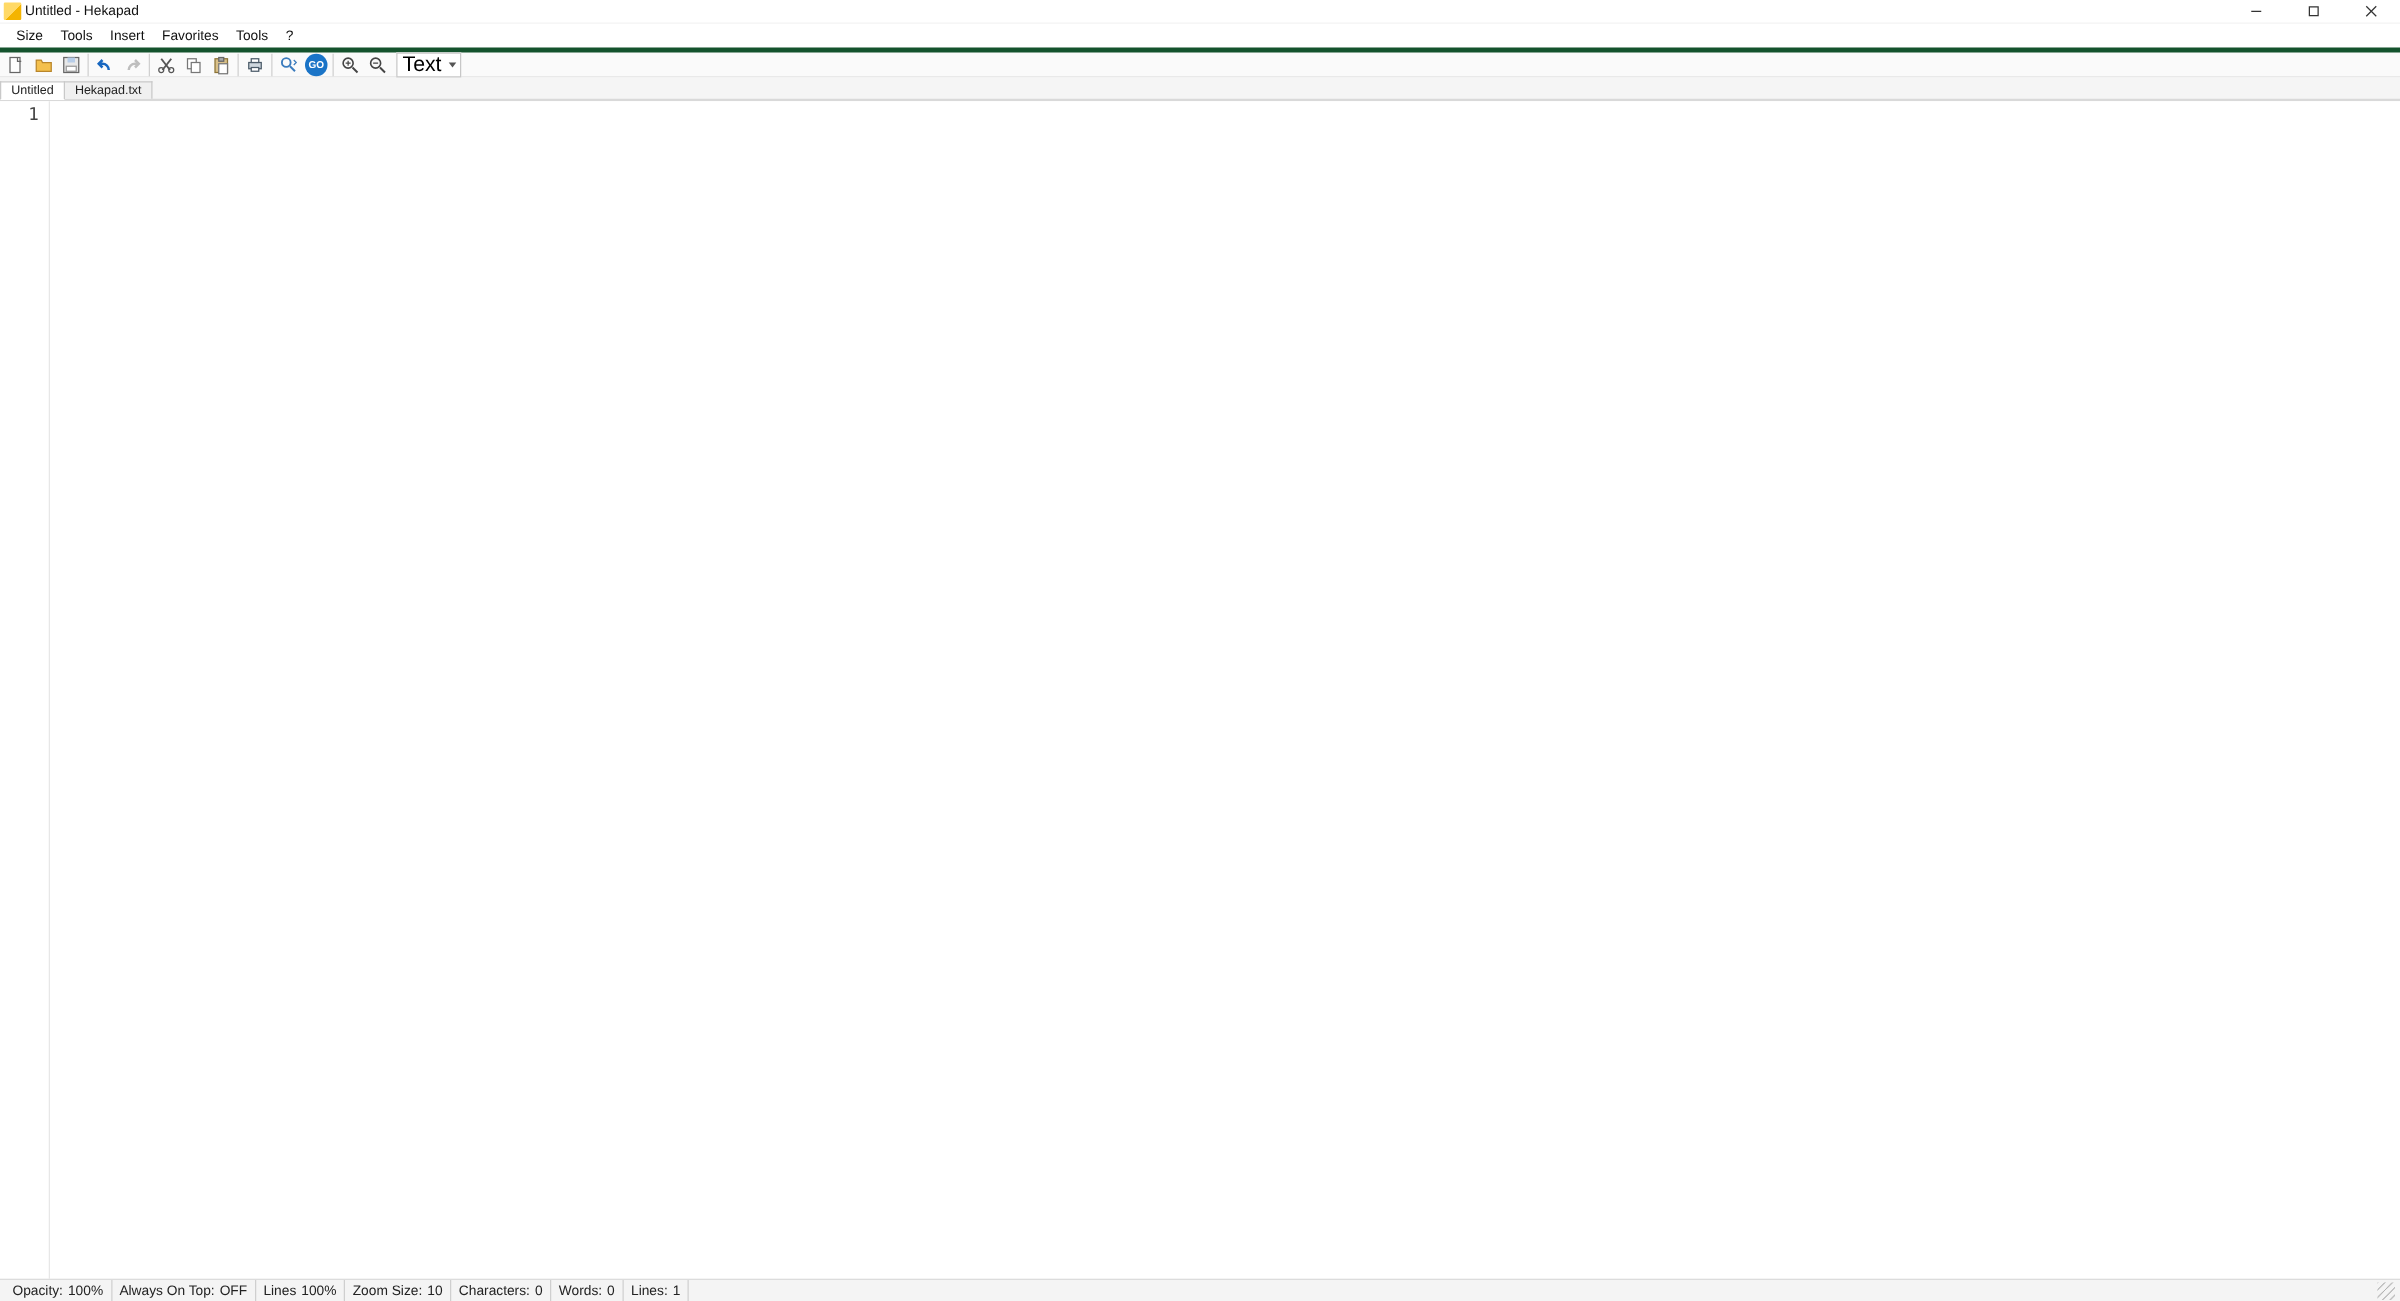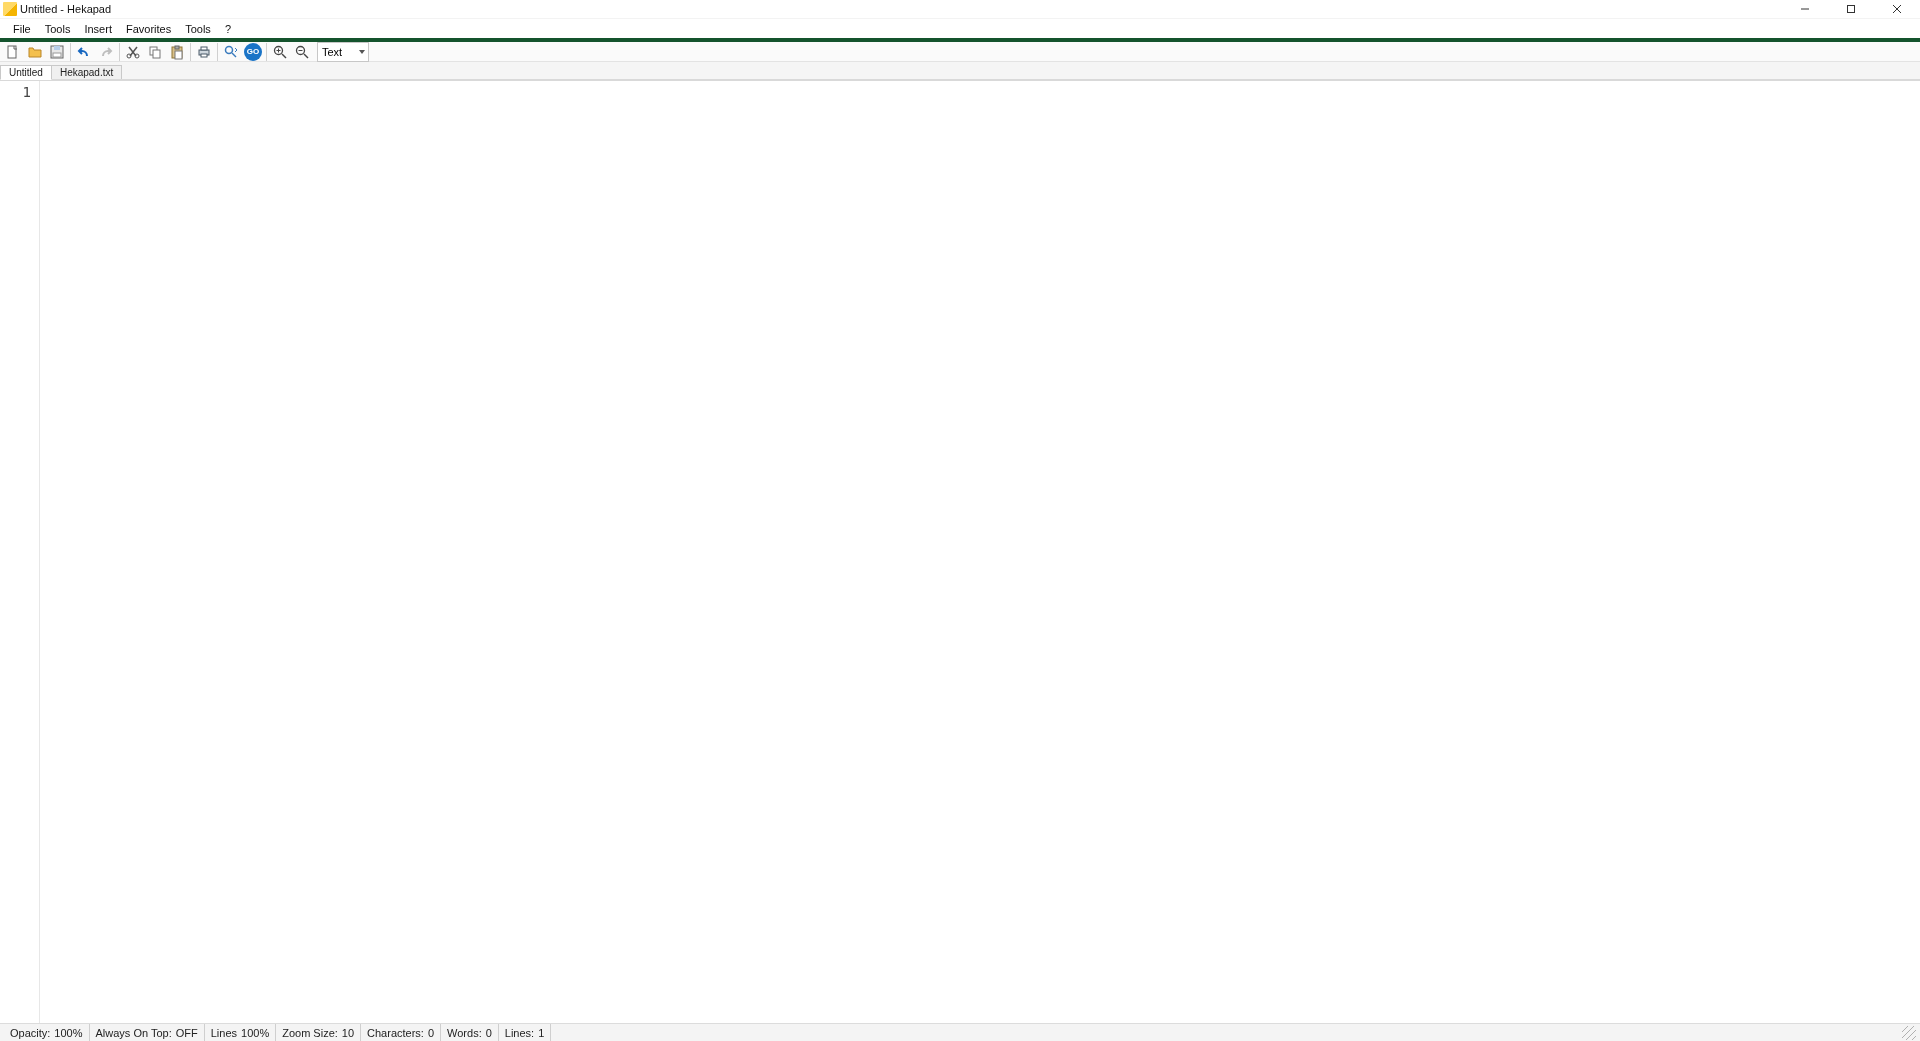--- a/index.html
+++ b/index.html
@@ -59,21 +59,21 @@
 }
 .tool-sep { width:1px; height:18px; background:#d0d0d0; margin:0 2px; }
 .tool-btn svg { width:16px; height:16px; }
 .badge-go {
   width:18px;height:18px;border-radius:50%;
   background:#1a74c7;color:#fff;font-size:8px;font-weight:bold;
   display:flex;align-items:center;justify-content:center;
 }
 .lang-select{
   margin-left:4px;
-  font-size:11px;
+  font-size:17px;
   height:20px;
   display:flex;align-items:center;
   border:1px solid #c7c7c7;background:#fff;
   padding:0 4px;
   min-width:52px;
   position:relative;
 }
 .lang-select .caret{
   position:absolute;right:3px;top:50%;transform:translateY(-50%);
   width:0;height:0;border-left:3px solid transparent;border-right:3px solid transparent;border-top:4px solid #555;
@@ -181,21 +181,21 @@
   </div>
   <div class="win-btn close">
     <svg viewBox="0 0 10 10">
         <line x1="1" y1="1" x2="9" y2="9"></line>
         <line x1="9" y1="1" x2="1" y2="9"></line>
       </svg>
   </div>
 </div>
 
 <div class="menu-bar">
-  <div class="menu-item">File</div>
+  <div class="menu-item">Size</div>
   <div class="menu-item">Tools</div>
   <div class="menu-item">Insert</div>
   <div class="menu-item">Favorites</div>
   <div class="menu-item">Tools</div>
   <div class="menu-item">?</div>
 </div>
 
 <div class="toolbar">
   <div class="tool-btn">
     <svg viewBox="0 0 16 16">

